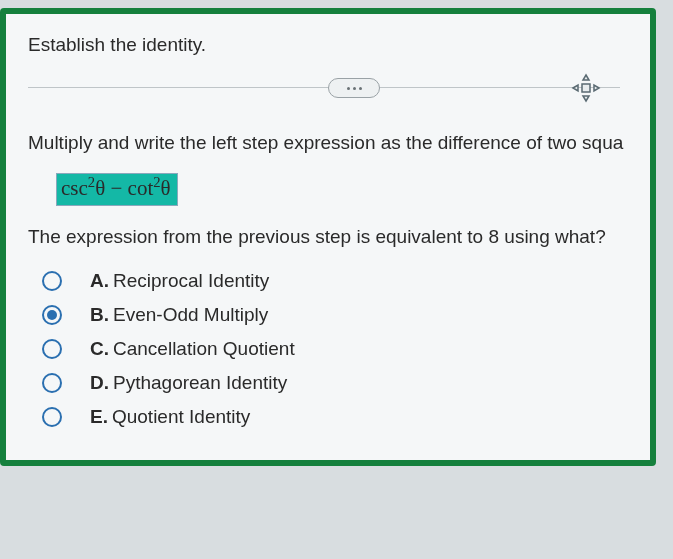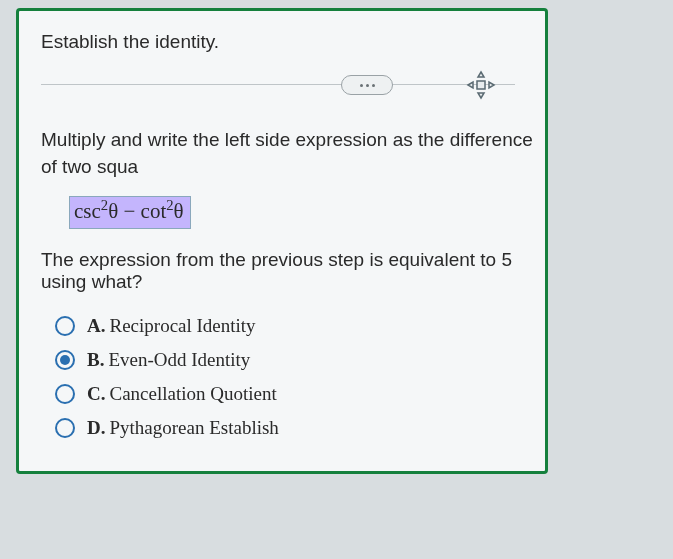--- a/index.html
+++ b/index.html
@@ -6,25 +6,25 @@
   body {
     font-family: Arial, Helvetica, sans-serif;
     background: #d8dde0;
     width: 673px;
     height: 559px;
     overflow: hidden;
     position: relative;
   }
   .card {
     background: #f5f7f8;
-    margin: 8px 0 0 16px;
-    border: 3px solid #15803d;
+    margin: 8px 0 0 0;
+    border: 6px solid #15803d;
     border-radius: 4px;
     padding: 20px 0 20px 22px;
-    width: 532px;
+    width: 656px;
     position: relative;
     color: #2a2a2a;
   }
   .prompt-title {
     font-size: 19px;
     margin-bottom: 18px;
   }
   .equation {
     font-size: 20px;
     margin-left: 28px;
@@ -71,40 +71,39 @@
   .step-text {
     font-size: 19px;
     margin-bottom: 16px;
     line-height: 1.4;
   }
   .expr-box {
     display: inline-block;
     font-size: 21px;
     margin-left: 28px;
     margin-bottom: 20px;
-    background: #c4b5fd;
+    background: #14b8a6;
     border: 1px solid #8aa8bc;
     padding: 2px 6px 4px 4px;
     white-space: nowrap;
   }
   .sup { font-size: 0.7em; vertical-align: super; line-height:0; }
   .question {
     font-size: 19px;
     margin-bottom: 22px;
   }
   .options {
     margin-left: 14px;
   }
   .option {
     display: flex;
     align-items: center;
-    gap: 12px;
+    gap: 28px;
     font-size: 19px;
     margin-bottom: 12px;
-    font-family: Liberation Serif, serif;
   }
   .radio {
     width: 20px;
     height: 20px;
     border: 2px solid #2a6fb0;
     border-radius: 50%;
     display: flex;
     align-items: center;
     justify-content: center;
     flex-shrink: 0;
@@ -138,40 +137,44 @@
       <g fill="none" stroke="#5a6a72" stroke-width="1.5">
         <path d="M16 3 L19 8 L13 8 Z" fill="#e8ecee"></path>
         <path d="M16 29 L19 24 L13 24 Z" fill="#e8ecee"></path>
         <path d="M3 16 L8 13 L8 19 Z" fill="#e8ecee"></path>
         <path d="M29 16 L24 13 L24 19 Z" fill="#e8ecee"></path>
         <rect x="12" y="12" width="8" height="8" fill="#e8ecee"></rect>
       </g>
     </svg>
   </div>
 
-  <div class="step-text">Multiply and write the left side expression as the difference of two squa</div>
+  <div class="step-text">Multiply and write the left step expression as the difference of two squa</div>
 
   <div class="expr-box theta">
     <span>csc</span><span class="sup">2</span><span>θ − cot</span><span class="sup">2</span><span>θ</span>
   </div>
 
-  <div class="question">The expression from the previous step is equivalent to 5 using what?</div>
+  <div class="question">The expression from the previous step is equivalent to 8 using what?</div>
 
   <div class="options">
     <div class="option">
       <div class="radio"></div>
       <div><span class="opt-letter">A.</span><span>Reciprocal Identity</span></div>
     </div>
     <div class="option">
       <div class="radio selected"></div>
-      <div><span class="opt-letter">B.</span><span>Even-Odd Identity</span></div>
+      <div><span class="opt-letter">B.</span><span>Even-Odd Multiply</span></div>
     </div>
     <div class="option">
       <div class="radio"></div>
       <div><span class="opt-letter">C.</span><span>Cancellation Quotient</span></div>
     </div>
     <div class="option">
       <div class="radio"></div>
-      <div><span class="opt-letter">D.</span><span>Pythagorean Establish</span></div>
+      <div><span class="opt-letter">D.</span><span>Pythagorean Identity</span></div>
+    </div>
+    <div class="option">
+      <div class="radio"></div>
+      <div><span class="opt-letter">E.</span><span>Quotient Identity</span></div>
     </div>
   </div>
 
 </div>
 
 </body></html>

